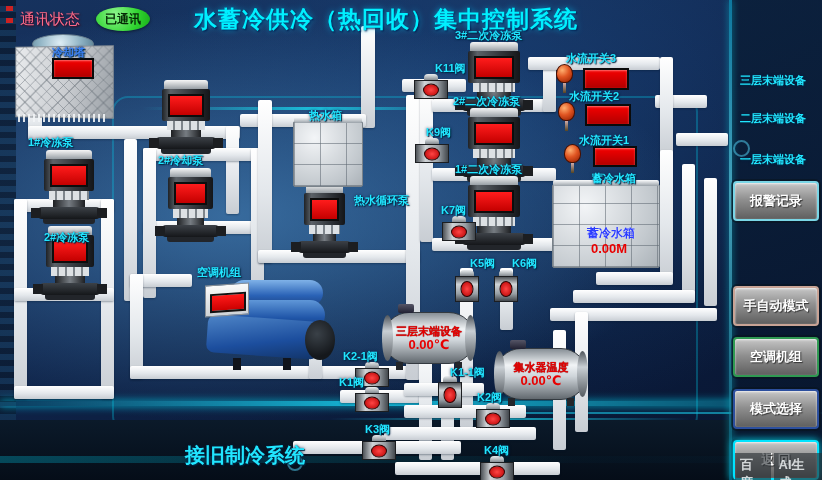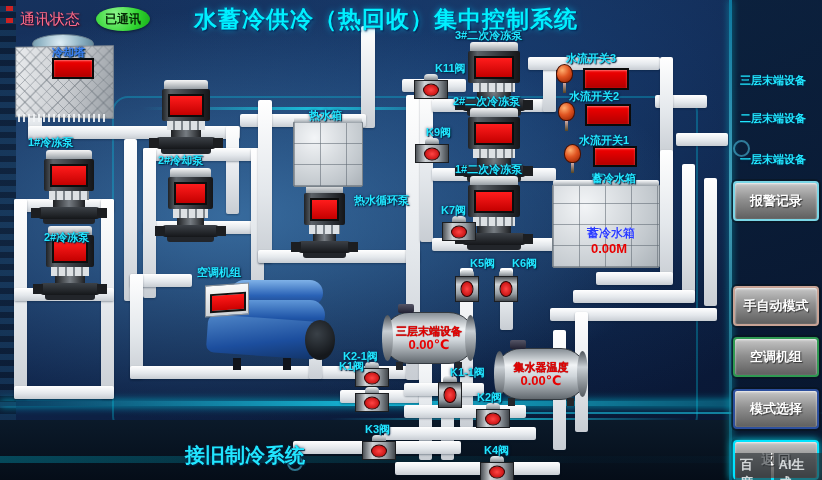--- a/index.html
+++ b/index.html
@@ -412,21 +412,21 @@
   <div class="lbl" style="left:309px;top:109px;">热水箱</div>
   <div class="lbl" style="left:197px;top:266px;">空调机组</div>
   <div class="lbl" style="left:592px;top:172px;">蓄冷水箱</div>
 
   <div class="lbl" style="left:411px;top:62px;padding-left:24px;">K11阀</div>
   <div class="lbl" style="left:426px;top:126px;">K9阀</div>
   <div class="lbl" style="left:441px;top:204px;">K7阀</div>
   <div class="lbl" style="left:470px;top:257px;">K5阀</div>
   <div class="lbl" style="left:512px;top:257px;">K6阀</div>
   <div class="lbl" style="left:343px;top:350px;">K2-1阀</div>
-  <div class="lbl" style="left:339px;top:360px;">K1阀</div>
+  <div class="lbl" style="left:339px;top:376px;">K1阀</div>
   <div class="lbl" style="left:450px;top:366px;">K1-1阀</div>
   <div class="lbl" style="left:477px;top:391px;">K2阀</div>
   <div class="lbl" style="left:365px;top:423px;">K3阀</div>
   <div class="lbl" style="left:484px;top:444px;">K4阀</div>
 
   <div class="lbl" style="left:566px;top:52px;">水流开关3</div>
   <div class="lbl" style="left:569px;top:90px;">水流开关2</div>
   <div class="lbl" style="left:579px;top:134px;">水流开关1</div>
 
   <div class="lbl floors-lbl" style="left:740px;top:74px;">三层末端设备</div>

